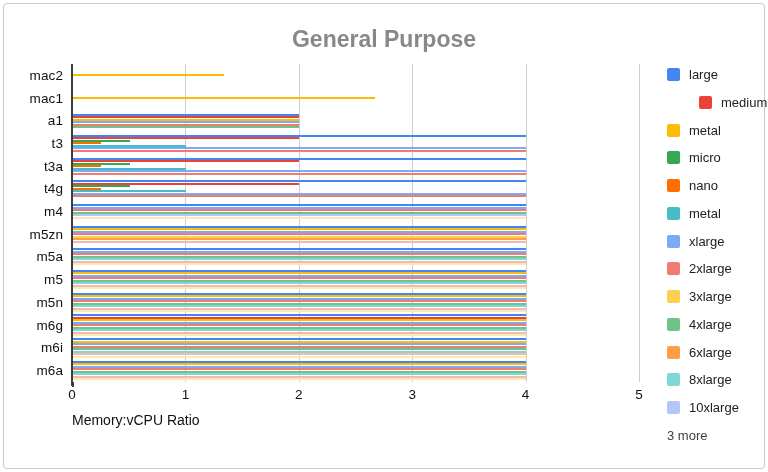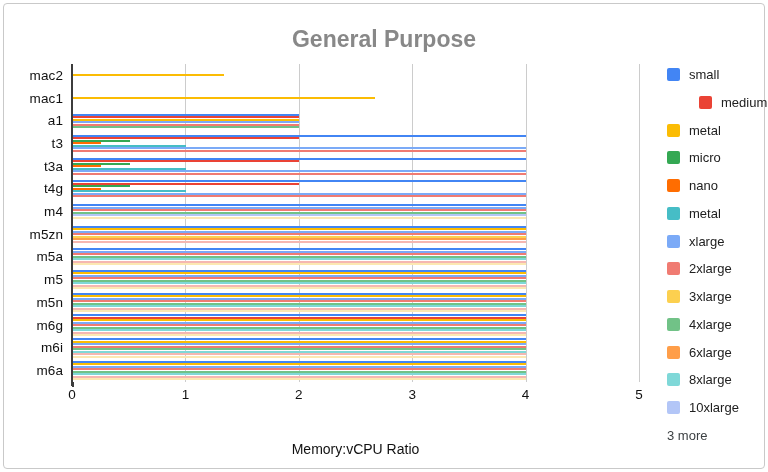--- a/index.html
+++ b/index.html
@@ -39,21 +39,21 @@
   }
   .ylabel-row {
     height:22.714px; display:flex; align-items:center; justify-content:flex-end;
     font-size:13.5px; color:#111111; letter-spacing:0.1px;
   }
   .xticks { position:absolute; left:0; top:387px; height:16px; width:768px; z-index:2; }
   .xtick {
     position:absolute; transform:translateX(-50%); font-size:13.5px; color:#111111;
   }
   .xlabel {
-    position:absolute; left:72px; width:567px; top:441px; text-align:center;
+    position:absolute; left:72px; width:567px; top:412px; text-align:left;
     font-size:14px; color:#111111; z-index:2;
   }
   .legend { position:absolute; left:667px; top:0; width:98px; z-index:2; }
   .legend-item {
     position:absolute; left:0; display:flex; align-items:center; gap:9px; height:14px;
   }
   .legend-swatch { width:13px; height:13px; border-radius:2px; flex:0 0 auto; }
   .legend-label { font-size:13px; color:#212121; white-space:nowrap; }
   .legend-more {
     position:absolute; left:0; top:428px; font-size:13px; color:#3c4043;
@@ -221,21 +221,21 @@
     <div class="xtick" style="left: 525.6px;">4</div>
     <div class="xtick" style="left: 639px;">5</div>
   </div>
 
 <div class="xlabel">Memory:vCPU Ratio</div>
 
 <div class="legend">
   <div class="legend-more">3 more</div>
 <div class="legend-item" style="top: 67.5px;">
       <div class="legend-swatch" style="background: rgb(66, 133, 244);"></div>
-      <div class="legend-label">small</div>
+      <div class="legend-label">large</div>
     </div>
     <div class="legend-item" style="top: 95.25px; padding-left: 32px;">
       <div class="legend-swatch" style="background: rgb(234, 67, 53);"></div>
       <div class="legend-label">medium</div>
     </div>
     <div class="legend-item" style="top: 123px;">
       <div class="legend-swatch" style="background: rgb(251, 188, 4);"></div>
       <div class="legend-label">metal</div>
     </div>
     <div class="legend-item" style="top: 150.75px;">

